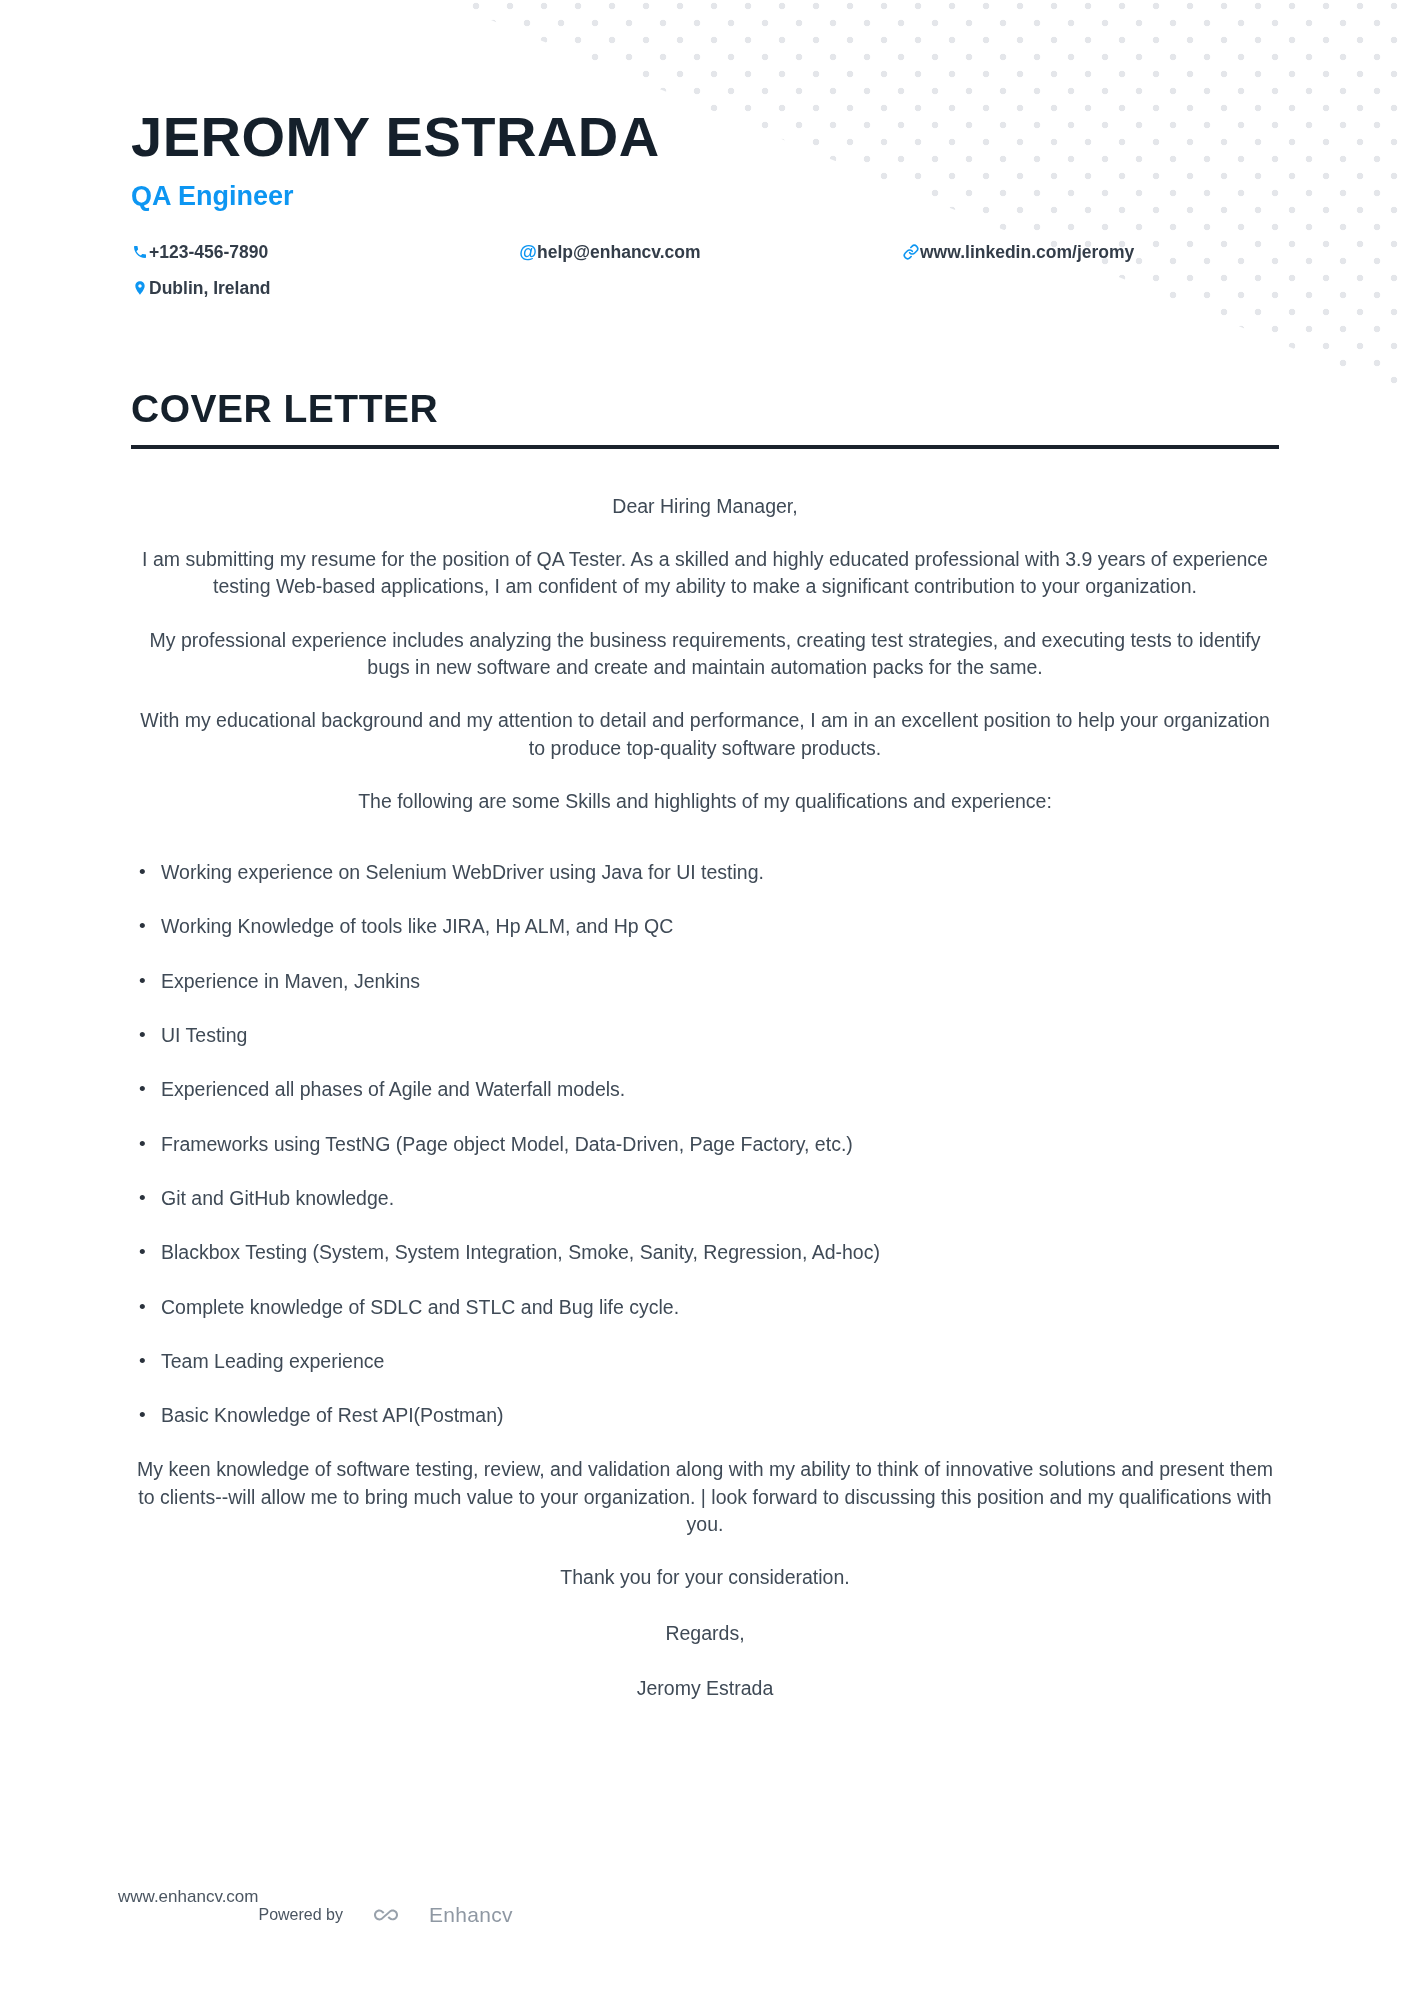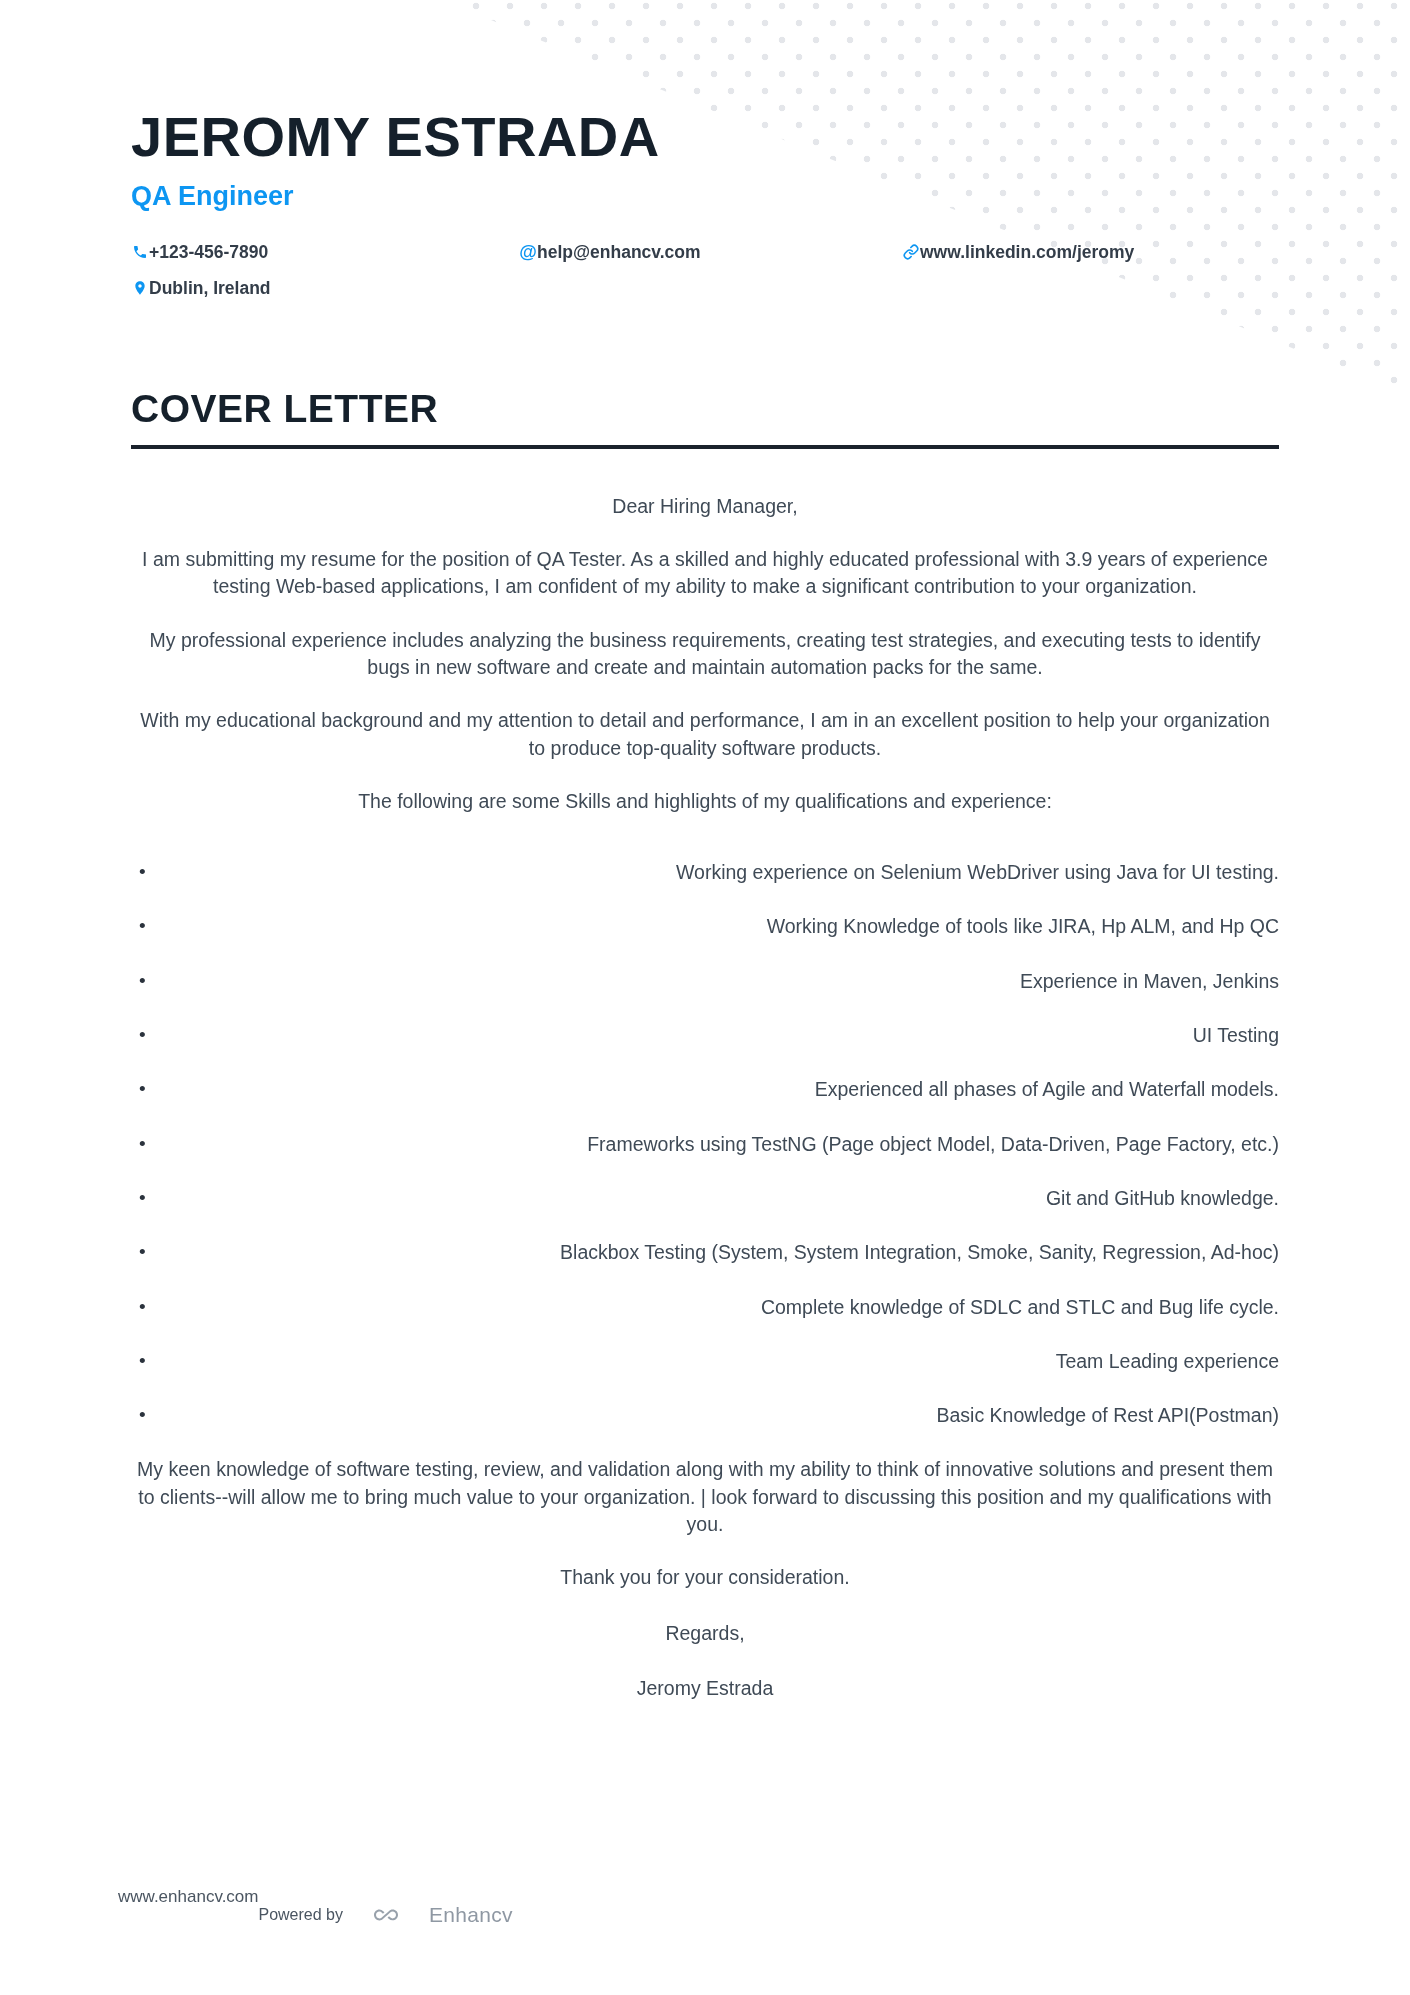--- a/index.html
+++ b/index.html
@@ -96,21 +96,20 @@
     line-height:1.4;
     color:var(--body-text);
     text-align:center;
   }
   .para{margin-top:26px;}
   .paragraphs .para:first-child{margin-top:26px;}
   ul.skills{
     list-style:none;
     margin:44px 0 0 0;
     padding:0 0 0 30px;
-    text-align:right;
   }
   ul.skills li{
     position:relative;
     margin:0 0 27px 0;
     font-size:19.5px;
     line-height:1.4;
     color:var(--body-text);
   }
   ul.skills li::before{
     content:"•";

